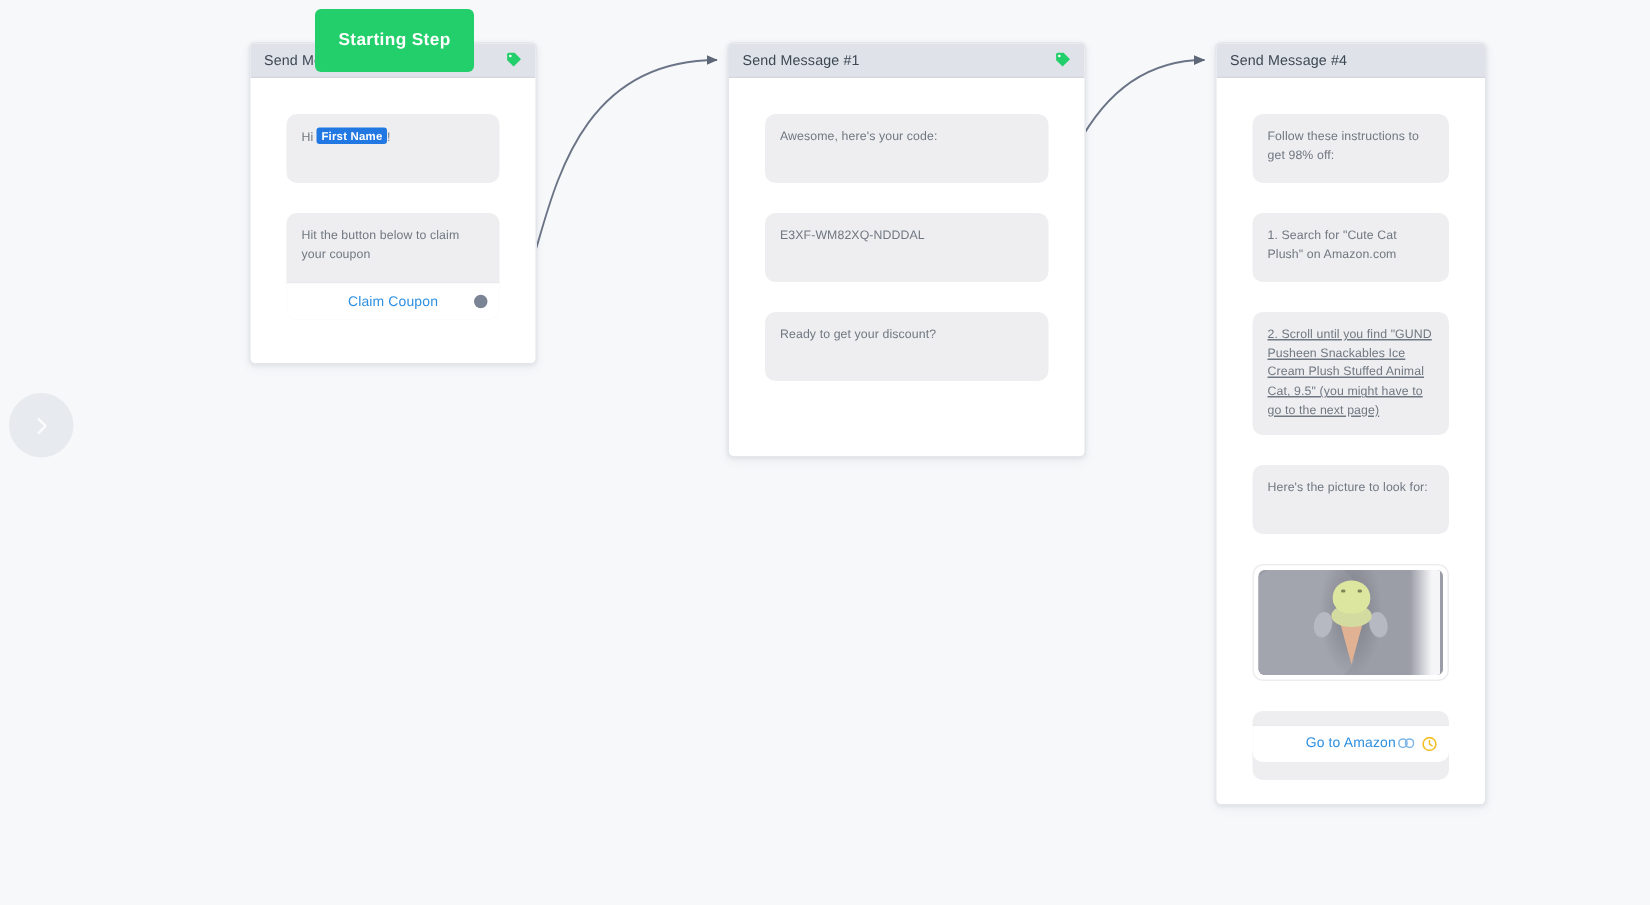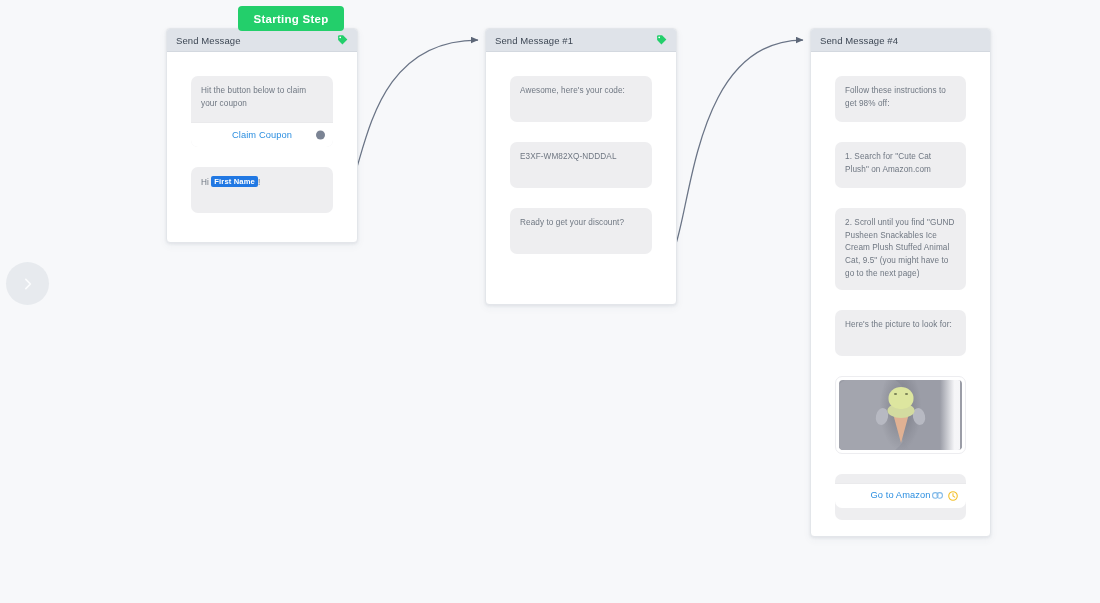--- a/index.html
+++ b/index.html
@@ -242,29 +242,28 @@
   }
   .plush-photo .paw.l { left: 30%; transform: rotate(12deg); }
   .plush-photo .paw.r { right: 30%; transform: rotate(-12deg); }
 
   
   .starting-badge {
     position: absolute;
     left: 210px;
     top: 6px;
     width: 106px;
-    height: 25px;
+    height: 42px;
     background: #23cf6b;
     border-radius: 4px;
     display: flex;
     align-items: center;
     justify-content: center;
     z-index: 6;
     cursor: pointer;
-    margin-left: 28px;
   }
   .starting-badge span {
     font-size: 11.5px;
     font-weight: bold;
     color: #ffffff;
     letter-spacing: 0.25px;
   }
 
   
   .token {
@@ -312,36 +311,36 @@
       <span class="card-title">Send Message</span>
       <span class="tag-icon">
         <svg width="11" height="11" viewBox="0 0 12 12">
           <path d="M6.6 0.7 L11.3 5.4 L5.9 10.8 L1.2 6.1 L1.2 1.9 Q1.2 0.7 2.4 0.7 Z" fill="#23cf6b"></path>
           <circle cx="3.5" cy="3.1" r="0.95" fill="#ffffff"></circle>
         </svg>
       </span>
     </div>
     <div class="card-body">
 
+      <div class="bubble">
+        <span>Hi </span><span class="token">First Name</span><span>!</span>
+      </div>
+
       <div class="bubble with-button">
         <div class="bubble-text-area">Hit the button below to claim your coupon</div>
         <div class="bubble-button">
           <span class="btn-label">Claim Coupon</span>
           <span class="handle-dot"></span>
         </div>
       </div>
 
-      <div class="bubble">
-        <span>Hi </span><span class="token">First Name</span><span>!</span>
-      </div>
-
     </div>
   </div>
 
-  <div class="card" style="left:485px; top:28px; width:192px; height:277px;">
+  <div class="card" style="left:485px; top:28px; width:239px; height:277px;">
     <div class="card-header">
       <span class="card-title">Send Message #1</span>
       <span class="tag-icon">
         <svg width="11" height="11" viewBox="0 0 12 12">
           <path d="M6.6 0.7 L11.3 5.4 L5.9 10.8 L1.2 6.1 L1.2 1.9 Q1.2 0.7 2.4 0.7 Z" fill="#23cf6b"></path>
           <circle cx="3.5" cy="3.1" r="0.95" fill="#ffffff"></circle>
         </svg>
       </span>
     </div>
     <div class="card-body">
@@ -360,21 +359,21 @@
   <div class="card" style="left:810px; top:28px; width:181px; height:509px;">
     <div class="card-header">
       <span class="card-title">Send Message #4</span>
     </div>
     <div class="card-body">
 
       <div class="bubble">Follow these instructions to get 98% off:</div>
 
       <div class="bubble">1. Search for "Cute Cat Plush" on Amazon.com</div>
 
-      <div class="bubble" style="min-height:62px;">2. Scroll until you find "GUND Pusheen Snackables Ice Cream Plush Stuffed Animal Cat, 9.5" (you might have to go to the next page)</div>
+      <div class="bubble" style="min-height:62px;text-decoration:underline;">2. Scroll until you find "GUND Pusheen Snackables Ice Cream Plush Stuffed Animal Cat, 9.5" (you might have to go to the next page)</div>
 
       <div class="bubble">Here's the picture to look for:</div>
 
       <div class="image-bubble">
         <div class="plush-photo" title="Gray plush cat holding a green ice cream cone">
           <div class="body-left"></div>
           <div class="body-right"></div>
           <div class="shadow-mid"></div>
           <div class="paw l"></div>
           <div class="paw r"></div>

